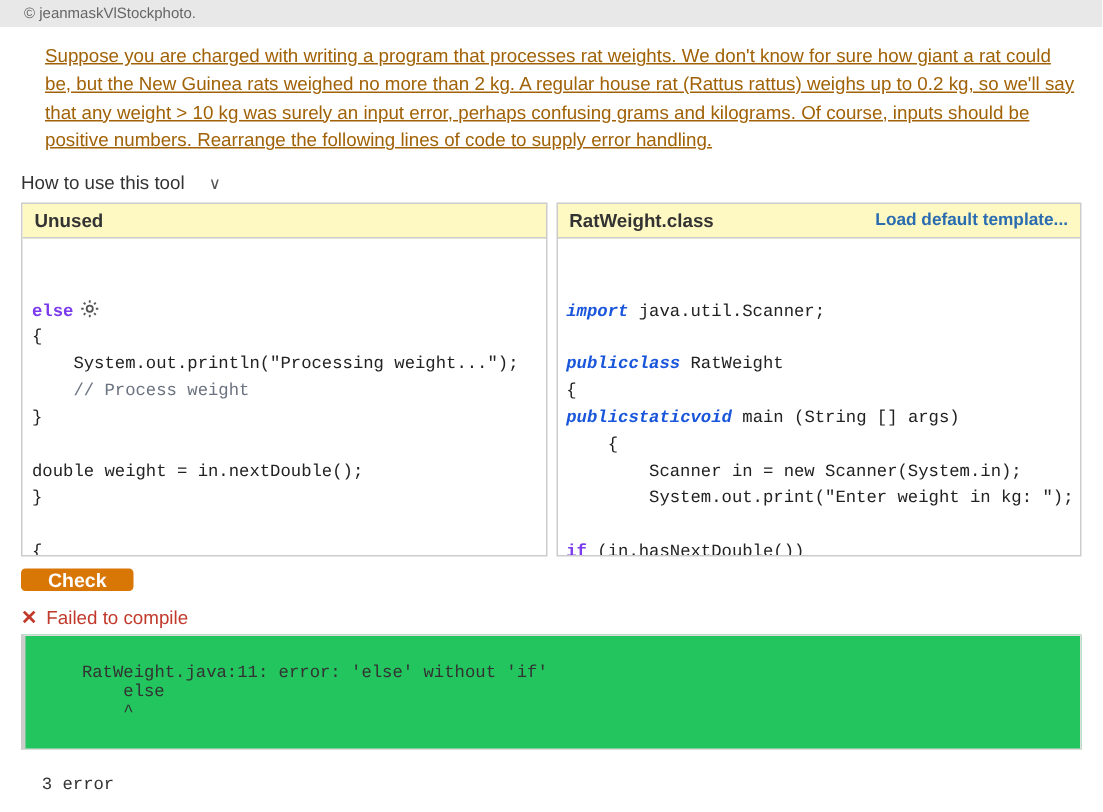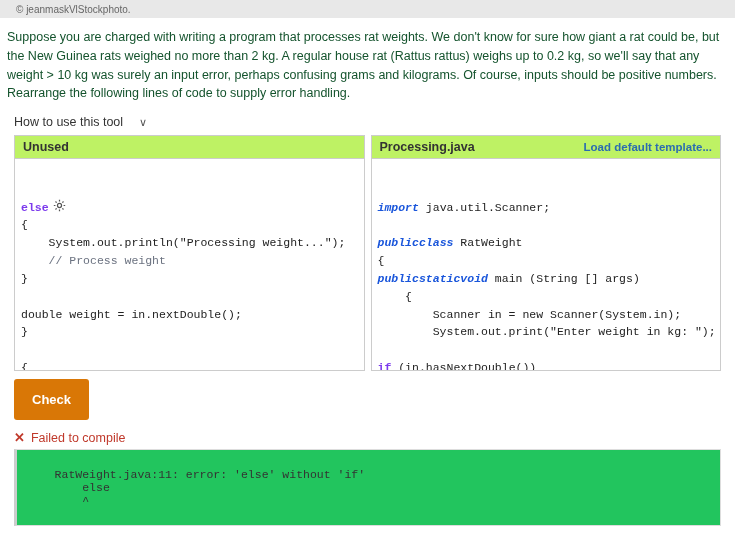--- a/index.html
+++ b/index.html
@@ -16,24 +16,25 @@
       background: #e8e8e8;
       height: 18px;
       display: flex;
       align-items: center;
       padding-left: 16px;
       font-size: 10px;
       color: #666;
     }
 
     .description {
-      padding: 10px 14px 8px 7px;
+      padding: 10px 14px 8px 30px;
       font-size: 12.5px;
       line-height: 1.5;
-      color: #14532d;
+      color: #a16207;
+      text-decoration: underline;
     }
 
     .how-to-use {
       padding: 4px 14px 6px 14px;
       font-size: 12.5px;
       color: #333;
       display: flex;
       align-items: flex-end;
       gap: 16px;
       cursor: pointer;
@@ -53,21 +54,21 @@
 
     .panel {
       border: 1px solid #ccc;
       flex: 1;
       display: flex;
       flex-direction: column;
       overflow: hidden;
     }
 
     .panel-header {
-      background: #bef264;
+      background: #fef9c3;
       border-bottom: 1px solid #ccc;
       padding: 4px 8px;
       font-size: 12.5px;
       font-weight: bold;
       color: #333;
       display: flex;
       align-items: center;
       justify-content: space-between;
     }
 
@@ -112,21 +113,21 @@
 
     .check-area {
       padding: 8px 14px 4px 14px;
     }
 
     .check-btn {
       background: #d97706;
       color: #fff;
       border: none;
       border-radius: 3px;
-      padding: 13px 18px;
+      padding: 0 18px;
       font-size: 13px;
       font-weight: bold;
       cursor: pointer;
     }
 
     .error-section {
       margin: 6px 14px 0 14px;
     }
 
     .error-line {
@@ -187,21 +188,21 @@
     </div>
     <div class="panel-body" id="unused-body">
     <div class="code-line"><span class="keyword">else</span> <span class="gear-icon-wrap"><svg class="gear-svg" viewBox="0 0 16 16" fill="none" stroke="#555" stroke-width="1.5">
               <circle cx="8" cy="8" r="2.5"></circle>
               <path d="M8 1v2M8 13v2M1 8h2M13 8h2M3.05 3.05l1.41 1.41M11.54 11.54l1.41 1.41M3.05 12.95l1.41-1.41M11.54 4.46l1.41-1.41"></path>
             </svg></span></div><div class="code-line">{</div><div class="code-line">    System.out.println("Processing weight...");</div><div class="code-line"><span style="color:#6b7280;">    // Process weight</span></div><div class="code-line">}</div><div class="code-line">&nbsp;</div><div class="code-line">double weight = in.nextDouble();</div><div class="code-line">}</div><div class="code-line">&nbsp;</div><div class="code-line">{</div></div>
   </div>
 
   <div class="panel ratweight-panel">
     <div class="panel-header">
-      <span>Processing.java</span>
+      <span>RatWeight.class</span>
       <span class="load-link">Load default template...</span>
     </div>
     <div class="panel-body" id="ratweight-body">
     <div class="code-line"><span class="keyword-blue">import</span> java.util.Scanner;</div><div class="code-line">&nbsp;</div><div class="code-line"><span class="keyword-blue">public</span> <span class="keyword-blue">class</span> RatWeight</div><div class="code-line">{</div><div class="code-line">    <span class="keyword-blue">public</span> <span class="keyword-blue">static</span> <span class="keyword-blue">void</span> main (String [] args)</div><div class="code-line">    {</div><div class="code-line">        Scanner in = new Scanner(System.in);</div><div class="code-line">        System.out.print("Enter weight in kg: ");</div><div class="code-line">&nbsp;</div><div class="code-line">        <span class="keyword">if</span> (in.hasNextDouble())</div></div>
   </div>
 
 </div>
 
 <div class="check-area">
   <button class="check-btn">Check</button>

